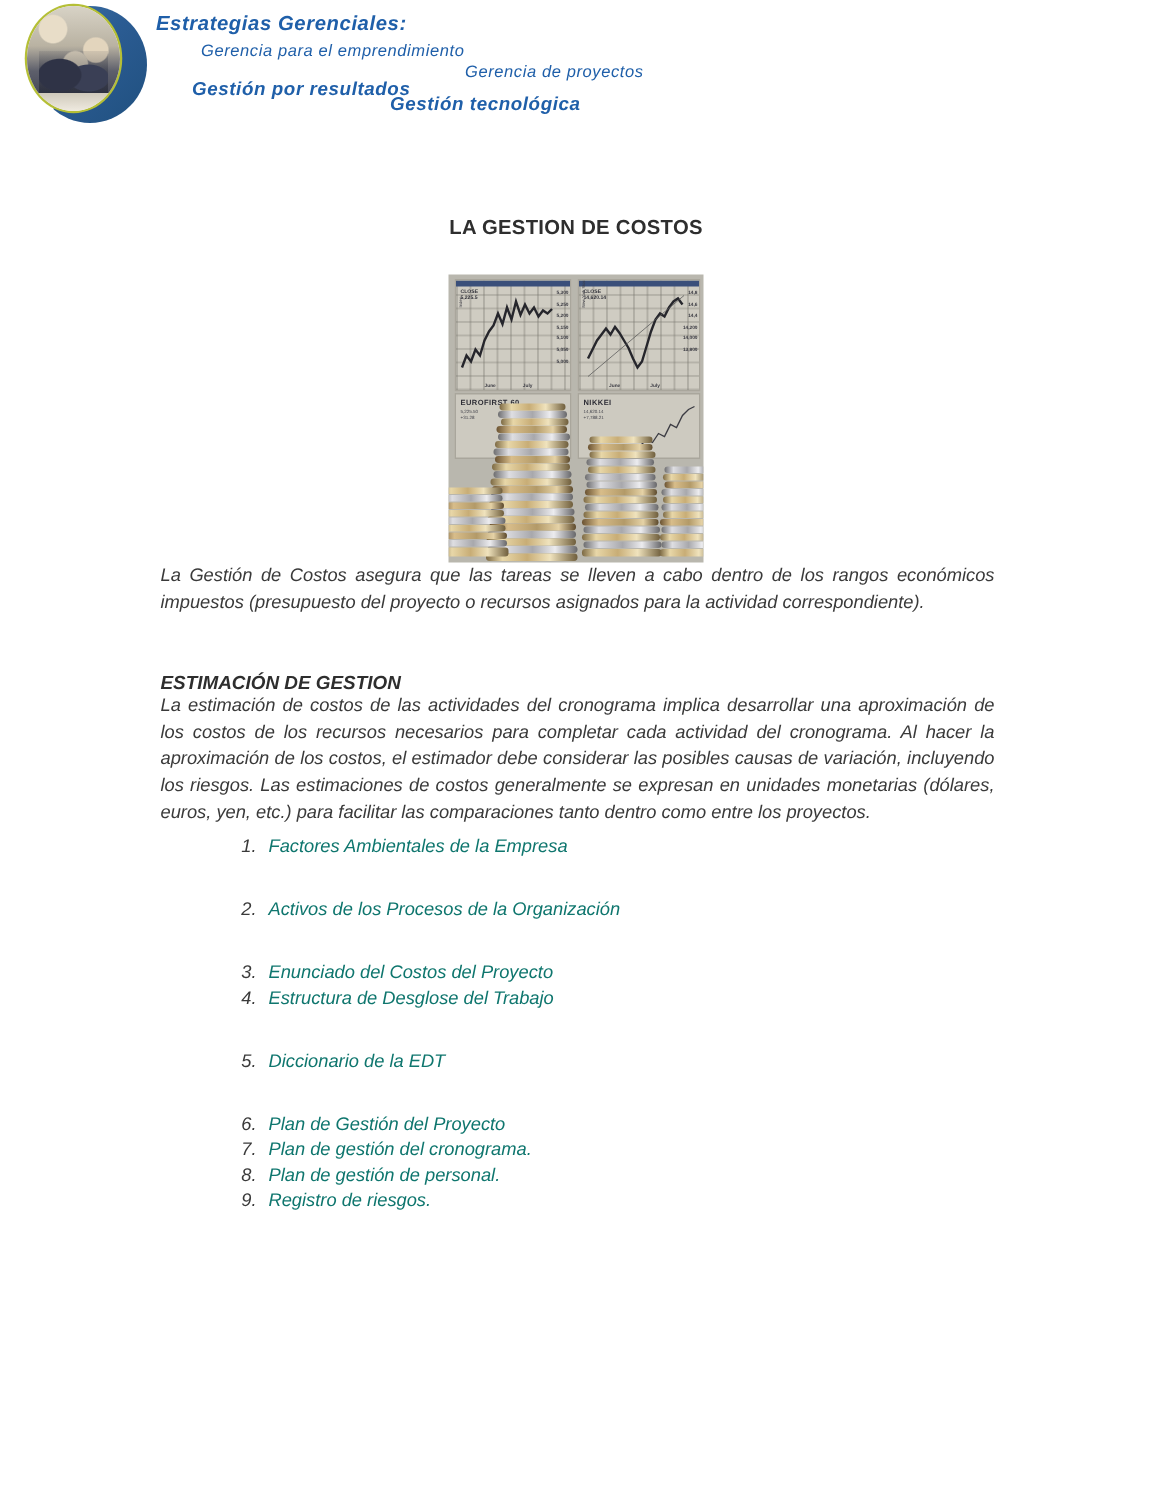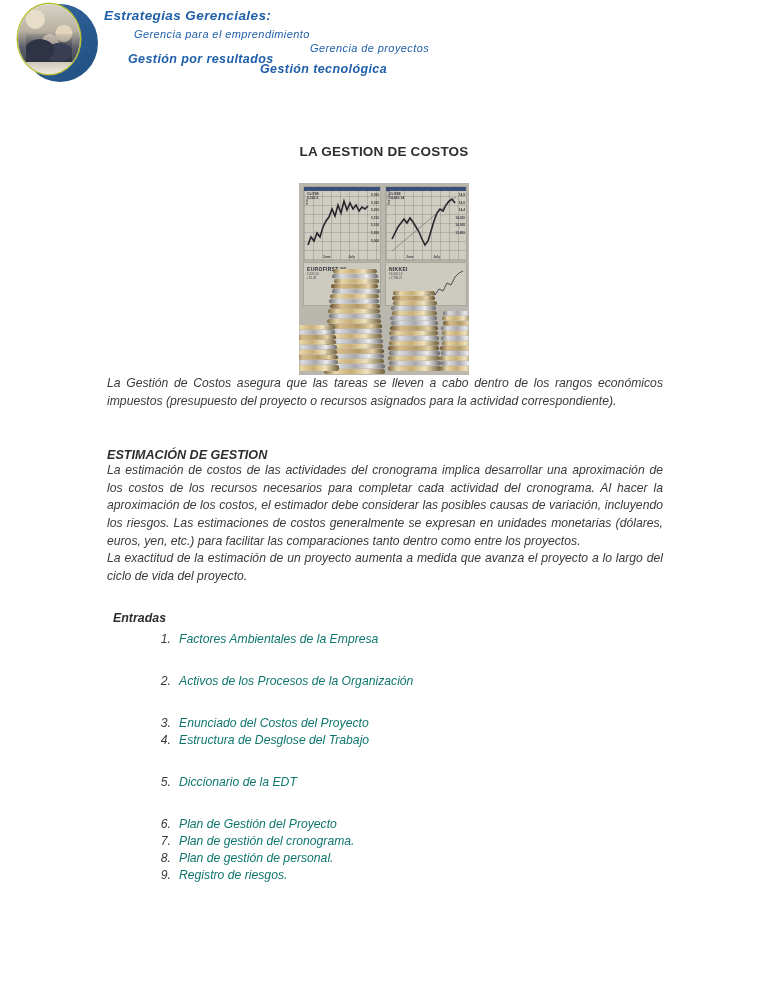--- a/index.html
+++ b/index.html
@@ -448,23 +448,21 @@
   </div>
 
   <div class="body-col">
 
     <p class="para p-intro">La Gestión de Costos asegura que las tareas se lleven a cabo dentro de los rangos económicos impuestos (presupuesto del proyecto o recursos asignados para la actividad correspondiente).</p>
 
     <h2 class="section-head">ESTIMACIÓN DE GESTION</h2>
 
     <p class="para p-estim">La estimación de costos de las actividades del cronograma implica desarrollar una aproximación de los costos de los recursos necesarios para completar cada actividad del cronograma. Al hacer la aproximación de los costos, el estimador debe considerar las posibles causas de variación, incluyendo los riesgos. Las estimaciones de costos generalmente se expresan en unidades monetarias (dólares, euros, yen, etc.) para facilitar las comparaciones tanto dentro como entre los proyectos.</p>
 
-    <p class="para p-exact">La exactitud de la estimación de un proyecto aumenta a medida que avanza el proyecto a lo largo del ciclo de vida del proyecto.</p>
-
-    <h3 class="entradas-head">Entradas</h3>
+
 
     <ol class="entradas-list">
       <li>Factores Ambientales de la Empresa</li>
       <li class="gap-before">Activos de los Procesos de la Organización</li>
       <li class="gap-before">Enunciado del Costos del Proyecto</li>
       <li class="tight">Estructura de Desglose del Trabajo</li>
       <li class="gap-before">Diccionario de la EDT</li>
       <li class="gap-before">Plan de Gestión del Proyecto</li>
       <li class="tight">Plan de gestión del cronograma.</li>
       <li class="tight">Plan de gestión de personal.</li>

